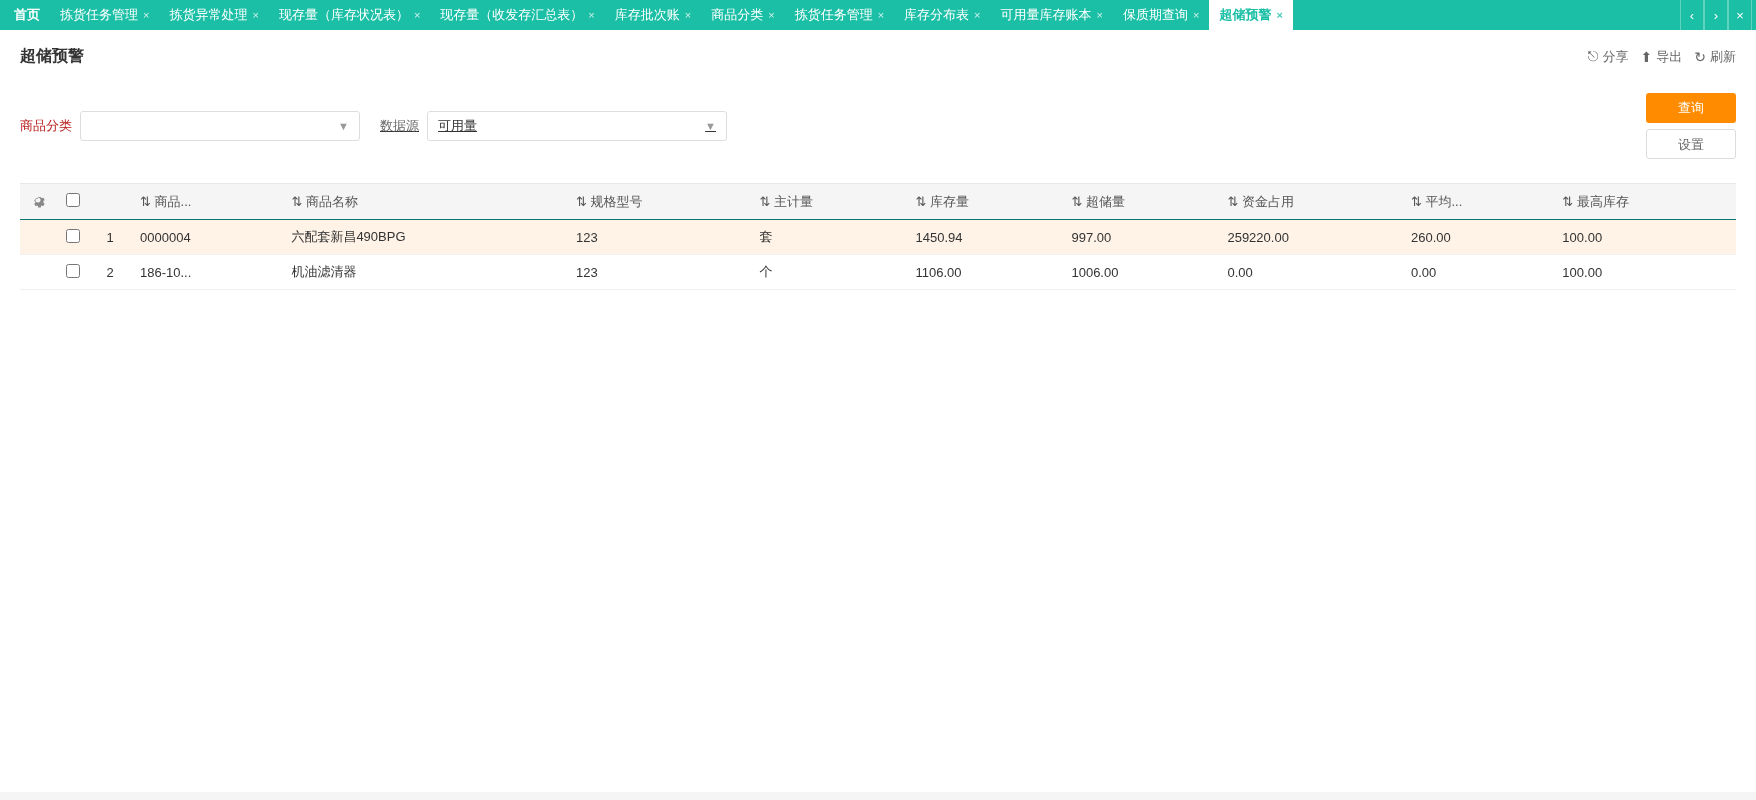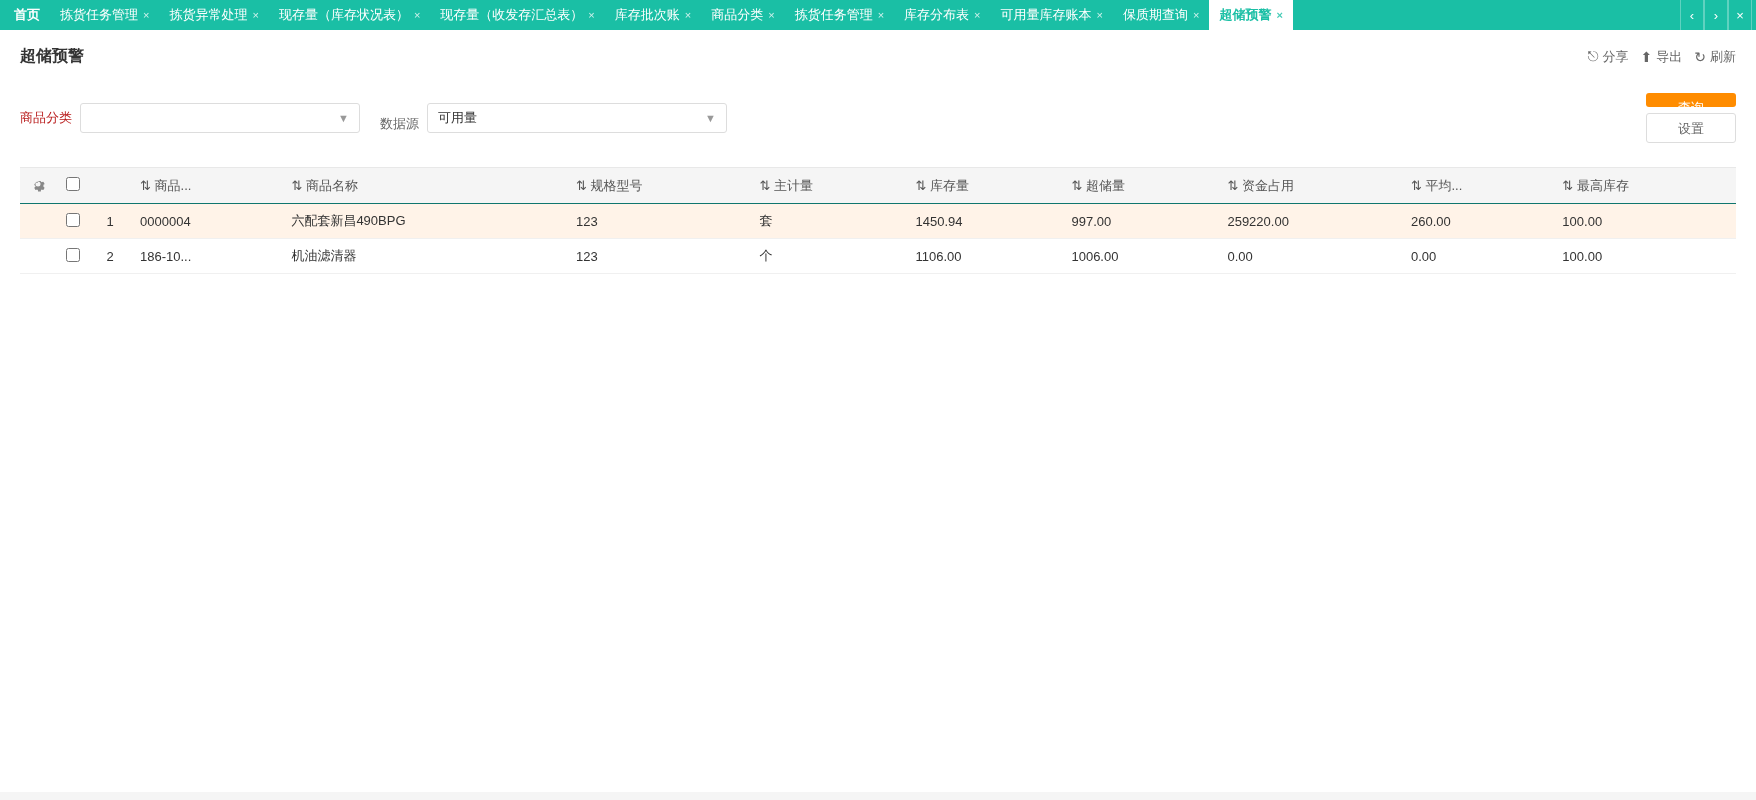--- a/index.html
+++ b/index.html
@@ -111,22 +111,23 @@
       background: #fff;
       cursor: pointer;
       justify-content: space-between;
       height: 30px;
     }
     .filter-select-text { color: #999; font-size: 13px; }
     .filter-select-arrow { color: #999; font-size: 11px; }
 
     .filter-datasource {
       display: flex;
-      align-items: flex-end;
+      align-items: center;
       gap: 8px;
+      text-decoration: underline;
     }
     .datasource-label { color: #666; font-size: 13px; }
     .datasource-value { color: #333; font-size: 13px; }
     .datasource-select {
       display: flex;
       align-items: center;
       border: 1px solid #ddd;
       border-radius: 3px;
       padding: 4px 10px;
       min-width: 300px;
@@ -137,21 +138,21 @@
     }
 
     .btn-query {
       background: #ff8c00;
       color: #fff;
       border: none;
       border-radius: 3px;
       padding: 6px 13px;
       cursor: pointer;
       font-size: 13px;
-      height: 14px;
+      height: 30px;
     }
     .btn-settings {
       background: #fff;
       color: #666;
       border: 1px solid #ddd;
       border-radius: 3px;
       padding: 6px 31px;
       cursor: pointer;
       font-size: 13px;
       height: 30px;

